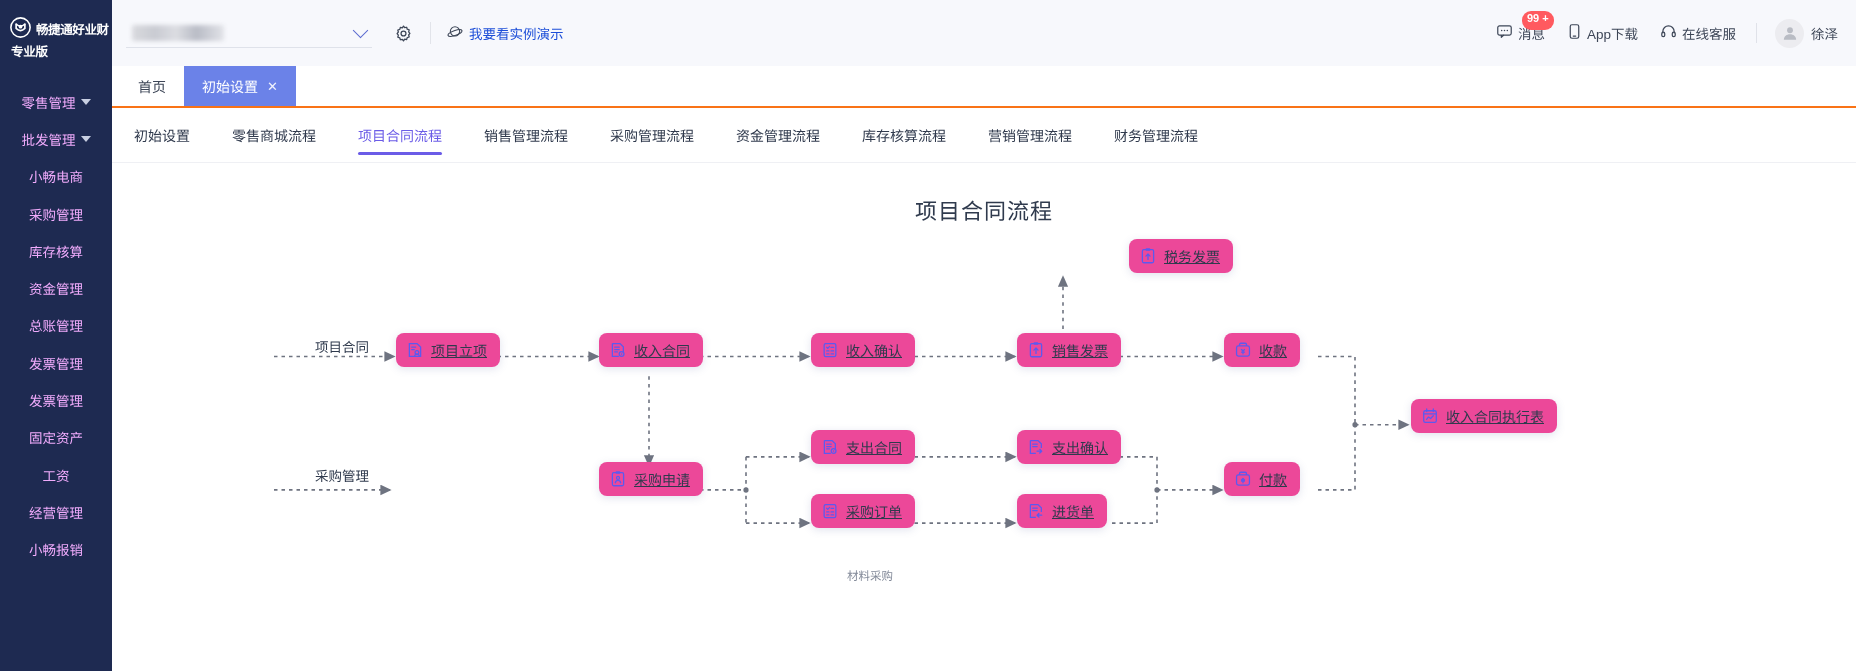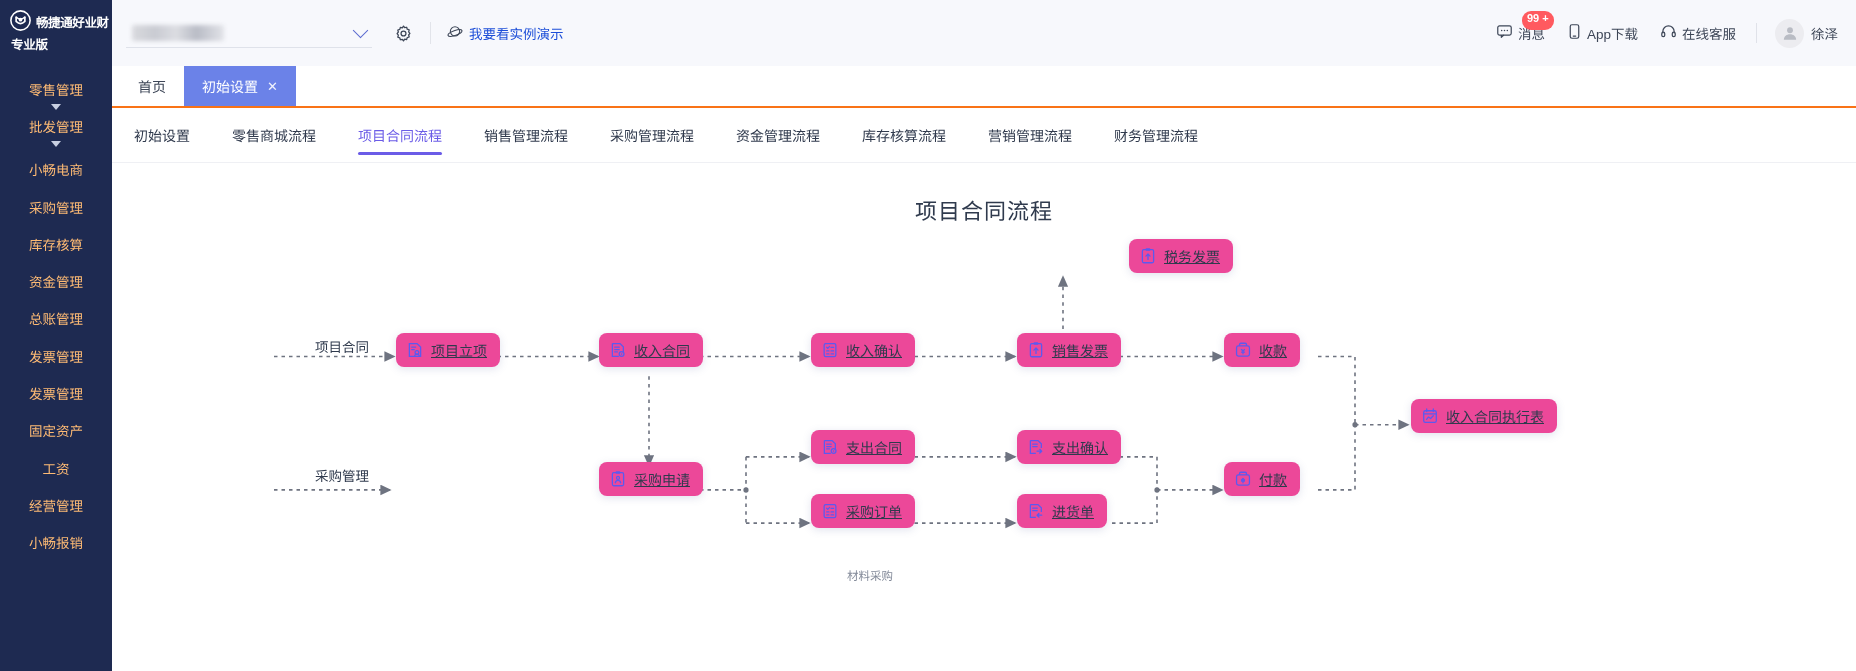--- a/index.html
+++ b/index.html
@@ -12,45 +12,44 @@
   .app { position: relative; width: 1856px; height: 671px; display: flex; }
 
   
   .sidebar {
     width: 112px; height: 671px;
     background: #1e2a51;
     flex: 0 0 112px;
     position: relative;
     overflow: hidden;
   }
-  .logo-box { height: 66px; padding: 10px 8px 0 10px; }
+  .logo-box { height: 66px; padding: 10px 8px 0 10px; margin-top: 7px; }
   .logo-row { display: flex; align-items: center; gap: 5px; }
   .logo-mark {
     width: 21px; height: 21px; flex: 0 0 21px;
     position: relative;
   }
   .logo-mark svg { display: block; }
   .logo-text {
     color: #ffffff; font-size: 12.5px; font-weight: 700;
     white-space: nowrap; letter-spacing: -0.4px;
     position: relative; top: 1px;
   }
   .logo-sub {
     color: #ffffff; font-size: 12.5px; font-weight: 700;
     margin-top: 3px; margin-left: 1px; letter-spacing: -0.2px;
   }
   .nav { margin-top: 10px; }
   .nav-item {
     height: 37.3px;
     display: flex; align-items: center; justify-content: center;
     gap: 5px;
-    color: #fdba74; font-size: 13.5px;
+    color: #f0abfc; font-size: 13.5px;
     cursor: pointer;
     white-space: nowrap;
-    flex-direction: column;
   }
   .caret {
     width: 0; height: 0;
     border-left: 5px solid transparent;
     border-right: 5px solid transparent;
     border-top: 6px solid #c8cfe2;
     display: inline-block;
   }
 
   

